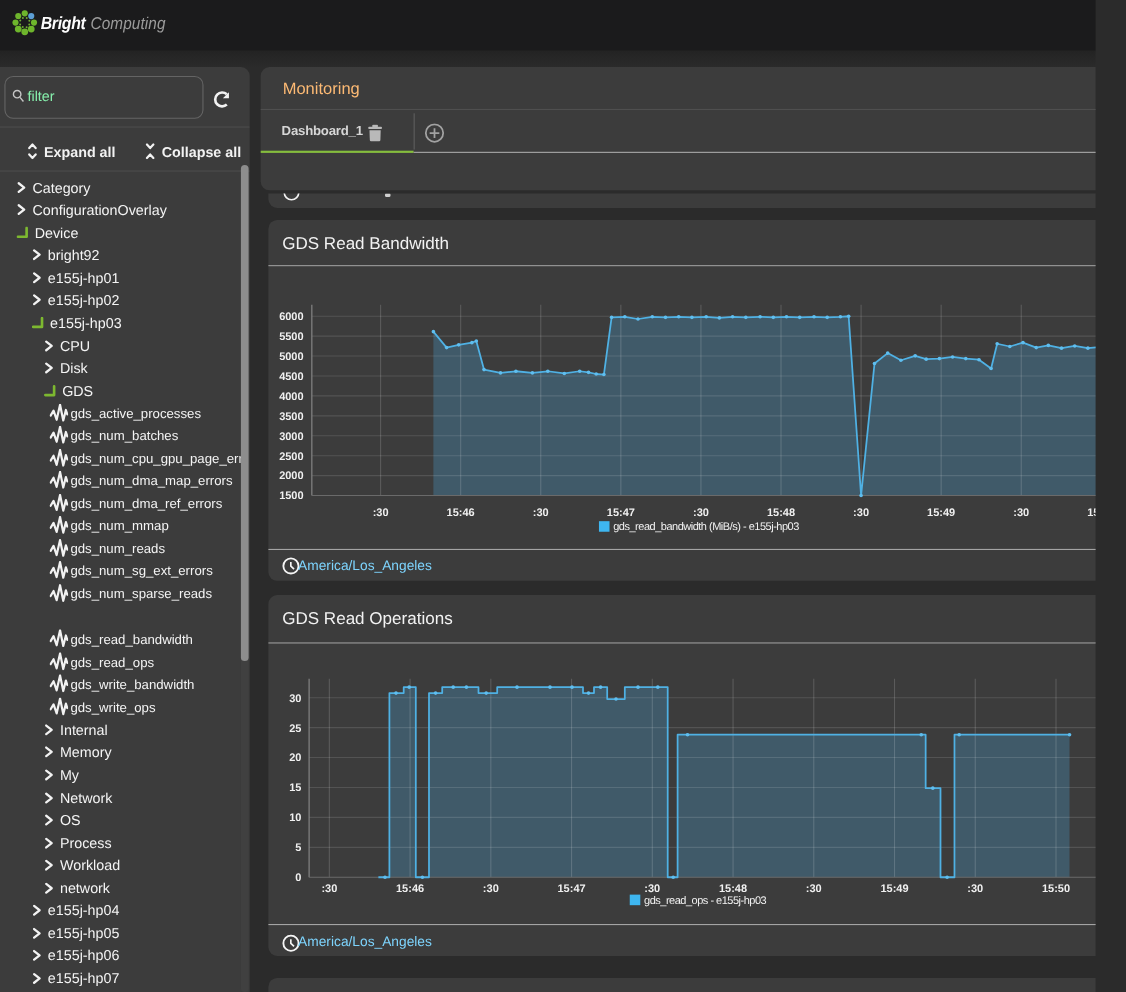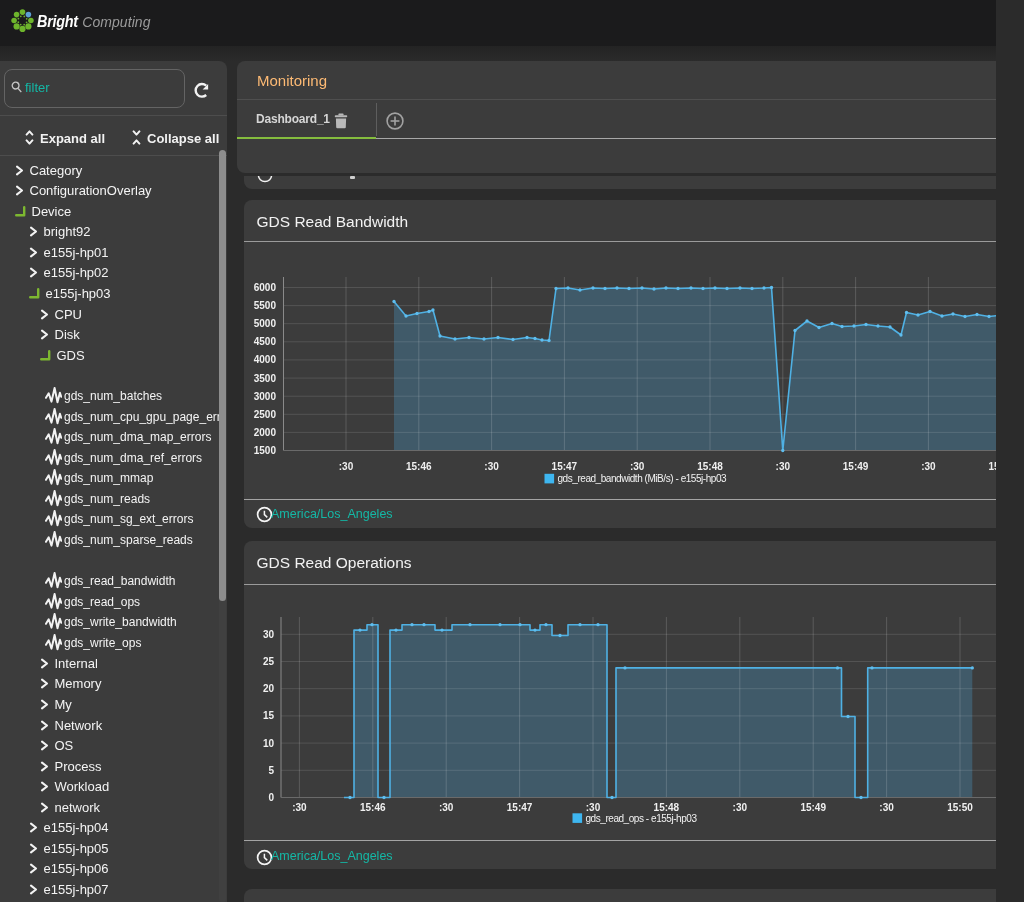--- a/index.html
+++ b/index.html
@@ -11,21 +11,21 @@
   background:linear-gradient(#232323,#2b2b2b); }
 
 #logotxt { left:37px; top:13px; font-style:italic; font-size:16px; white-space:nowrap; transform:scaleX(0.9); transform-origin:0 0; }
 #logotxt b { color:#fdfdfd; font-weight:bold; letter-spacing:-0.3px; }
 #logotxt span { color:#9b9b9b; font-weight:normal; letter-spacing:0.1px; margin-left:5px; font-size:15.5px; }
 
 #sidebar { left:0; top:61px; width:227px; height:841px; background:#3c3c3c;
   border-radius:0 8px 0 0; color:#f2f2f2; overflow:hidden; }
 #filterbox { position:absolute; left:4px; top:8px; width:181px; height:39px;
   border:1px solid #646464; border-radius:8px; }
-#filterbox .ph { position:absolute; left:20px; top:10px; font-size:13px; color:#14b8a6; }
+#filterbox .ph { position:absolute; left:20px; top:10px; font-size:13px; color:#86efac; }
 #div1 { position:absolute; left:0; top:53.5px; width:227px; height:1px; background:#4d4d4d; }
 #div2 { position:absolute; left:0; top:93.5px; width:227px; height:1px; background:#4d4d4d; }
 .ctrl { position:absolute; top:68.5px; font-size:13px; font-weight:bold; color:#f2f2f2; }
 .trow { position:absolute; left:0; width:220px; height:20.55px; display:flex; align-items:center;
   font-size:13px; color:#f4f4f4; white-space:nowrap; overflow:hidden; }
 .ticw { display:inline-flex; width:auto; align-items:center; }
 .tic { display:block; }
 #sbtrack { position:absolute; left:219px; top:94px; width:7px; height:747px; background:#404040; border-radius:4px; }
 #sbthumb { position:absolute; left:219px; top:89px; width:7px; height:451px; background:#8d8d8d; border-radius:4px; }
 
@@ -36,21 +36,21 @@
 #mhdrline { position:absolute; left:0; top:37.5px; width:100%; height:1px; background:#4f4f4f; }
 #tablabel { position:absolute; left:19px; top:51px; font-size:12px; letter-spacing:-0.2px; font-weight:bold; color:#d6d6d6; }
 #tabsep { position:absolute; left:138.5px; top:42px; width:1px; height:33px; background:#5e5e5e; }
 #tabgreen { position:absolute; left:0px; top:75.5px; width:139px; height:2.5px; background:#85bd3e; }
 #tabline { position:absolute; left:139px; top:76.5px; width:650px; height:1px; background:#a8a8a8; }
 #clipcard { top:176px; height:12.5px; border-radius:0 0 8px 8px; overflow:hidden; }
 #c3card { top:889px; height:20px; border-radius:8px 8px 0 0; }
 .chart-hdr { position:absolute; left:13px; top:13px; font-size:15.5px; color:#f2f2f2; }
 .hdrline { position:absolute; left:0; width:100%; height:1px; background:#9b9b9b; }
 .ftline { position:absolute; left:0; right:0; height:1px; background:#a4a4a4; }
-.fttxt { position:absolute; left:27.5px; font-size:12.5px; color:#14b8a6; }
+.fttxt { position:absolute; left:27.5px; font-size:12.5px; color:#7dd3fc; }
 svg text { font-family:"Liberation Sans", sans-serif; }
 .yl,.xl { font-size:10px; font-weight:bold; fill:#f0f0f0; }
 .lg { font-size:10px; letter-spacing:-0.45px; fill:#f2f2f2; }
 </style></head>
 <body>
 <div id="page">
   <div class="abs" id="tbshadow"></div>
   <div class="abs" id="topbar">
     <svg class="abs" id="logo" style="left:0;top:0" width="45" height="41" viewBox="0 0 45 41">
         <circle cx="30.9" cy="20.5" r="2.8" fill="#6eb52c"></circle>
@@ -167,20 +167,28 @@
         </span>
         <span>Disk</span>
       </div>
 <div class="trow" style="top:283.9px;padding-left:39.5px;font-size:13px">
         <span class="ticw" style="margin-right:6px">
           <svg class="tic" width="11" height="11" viewBox="0 0 11 11">
             <path d="M9.2 1.2 L9.2 9.2 L1.2 9.2" fill="none" stroke="#7db830" stroke-width="2.4" stroke-linecap="round" stroke-linejoin="round"></path>
           </svg>
         </span>
         <span>GDS</span>
+      </div>
+<div class="trow" style="top:304.4px;padding-left:45px;font-size:12px">
+        <span class="ticw" style="margin-right:2px">
+          <svg class="tic wv" width="17" height="18" viewBox="0 0 17 18">
+            <path d="M1 10.8 L3.7 6.3 L6.5 14.6 L9.6 1 L12.5 15.2 L14.9 5.7 L16.2 9.7" fill="none" stroke="#f2f2f2" stroke-width="2" stroke-linejoin="round" stroke-linecap="round"></path>
+          </svg>
+        </span>
+        <span>gds_active_processes</span>
       </div>
 <div class="trow" style="top:325.0px;padding-left:45px;font-size:12px">
         <span class="ticw" style="margin-right:2px">
           <svg class="tic wv" width="17" height="18" viewBox="0 0 17 18">
             <path d="M1 10.8 L3.7 6.3 L6.5 14.6 L9.6 1 L12.5 15.2 L14.9 5.7 L16.2 9.7" fill="none" stroke="#f2f2f2" stroke-width="2" stroke-linejoin="round" stroke-linecap="round"></path>
           </svg>
         </span>
         <span>gds_num_batches</span>
       </div>
 <div class="trow" style="top:345.5px;padding-left:45px;font-size:12px">

